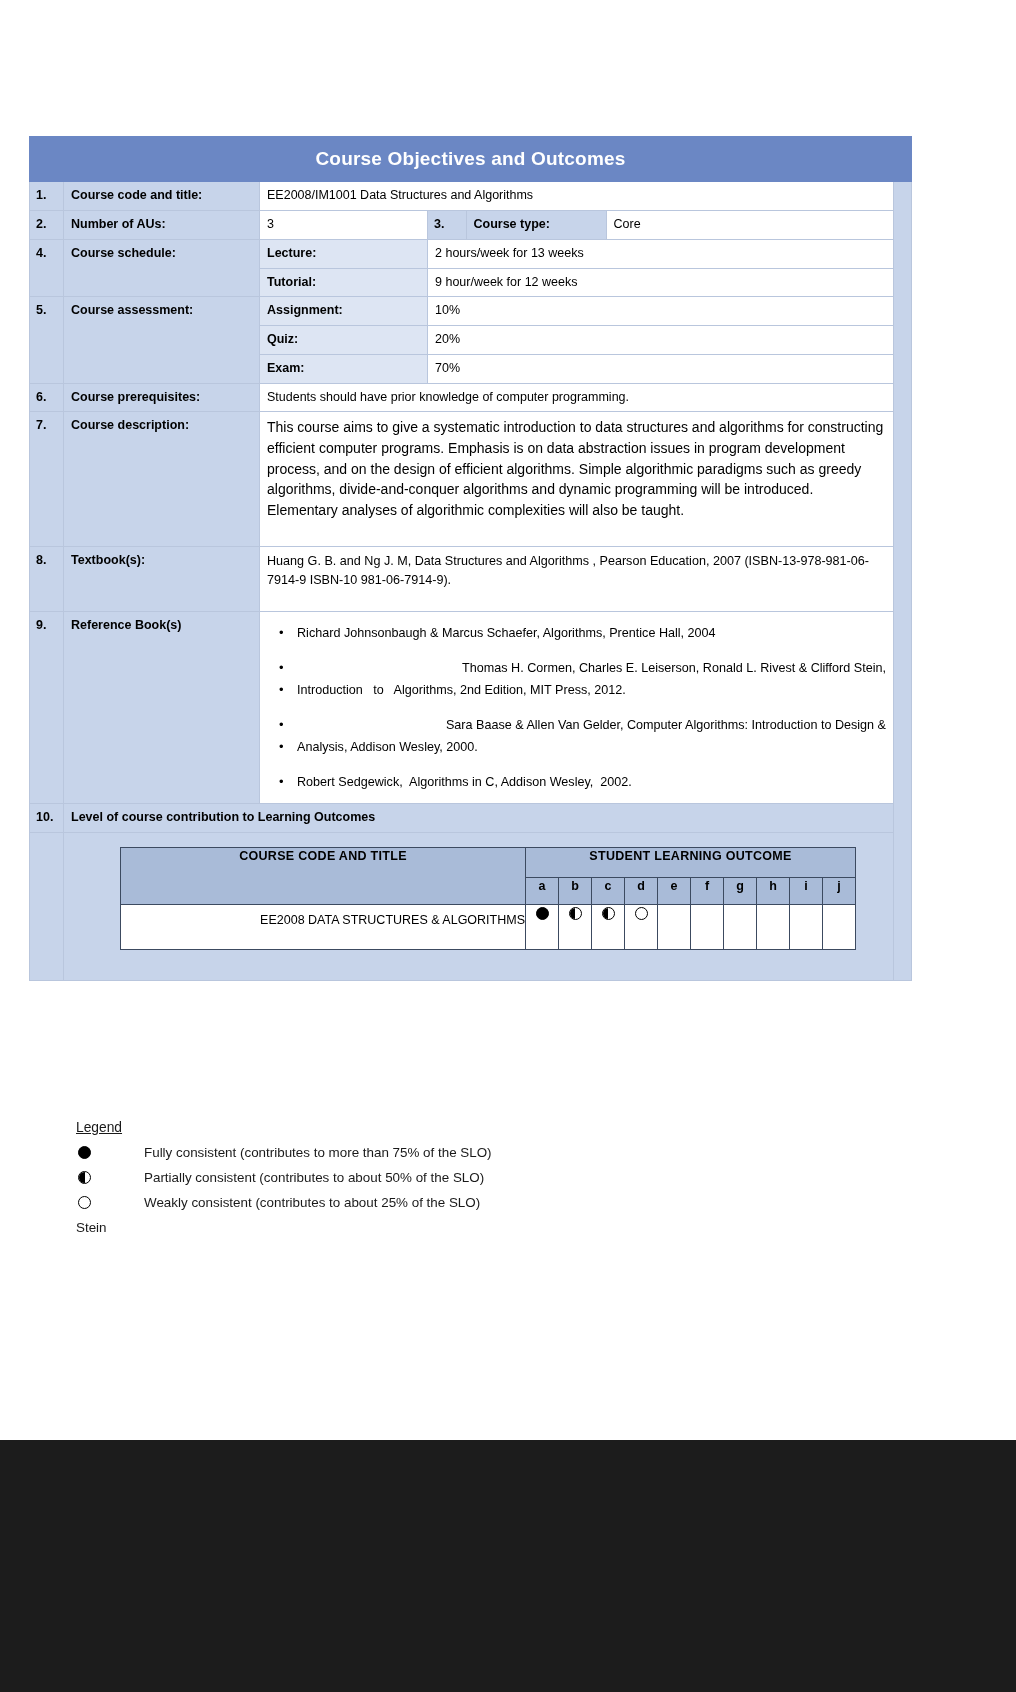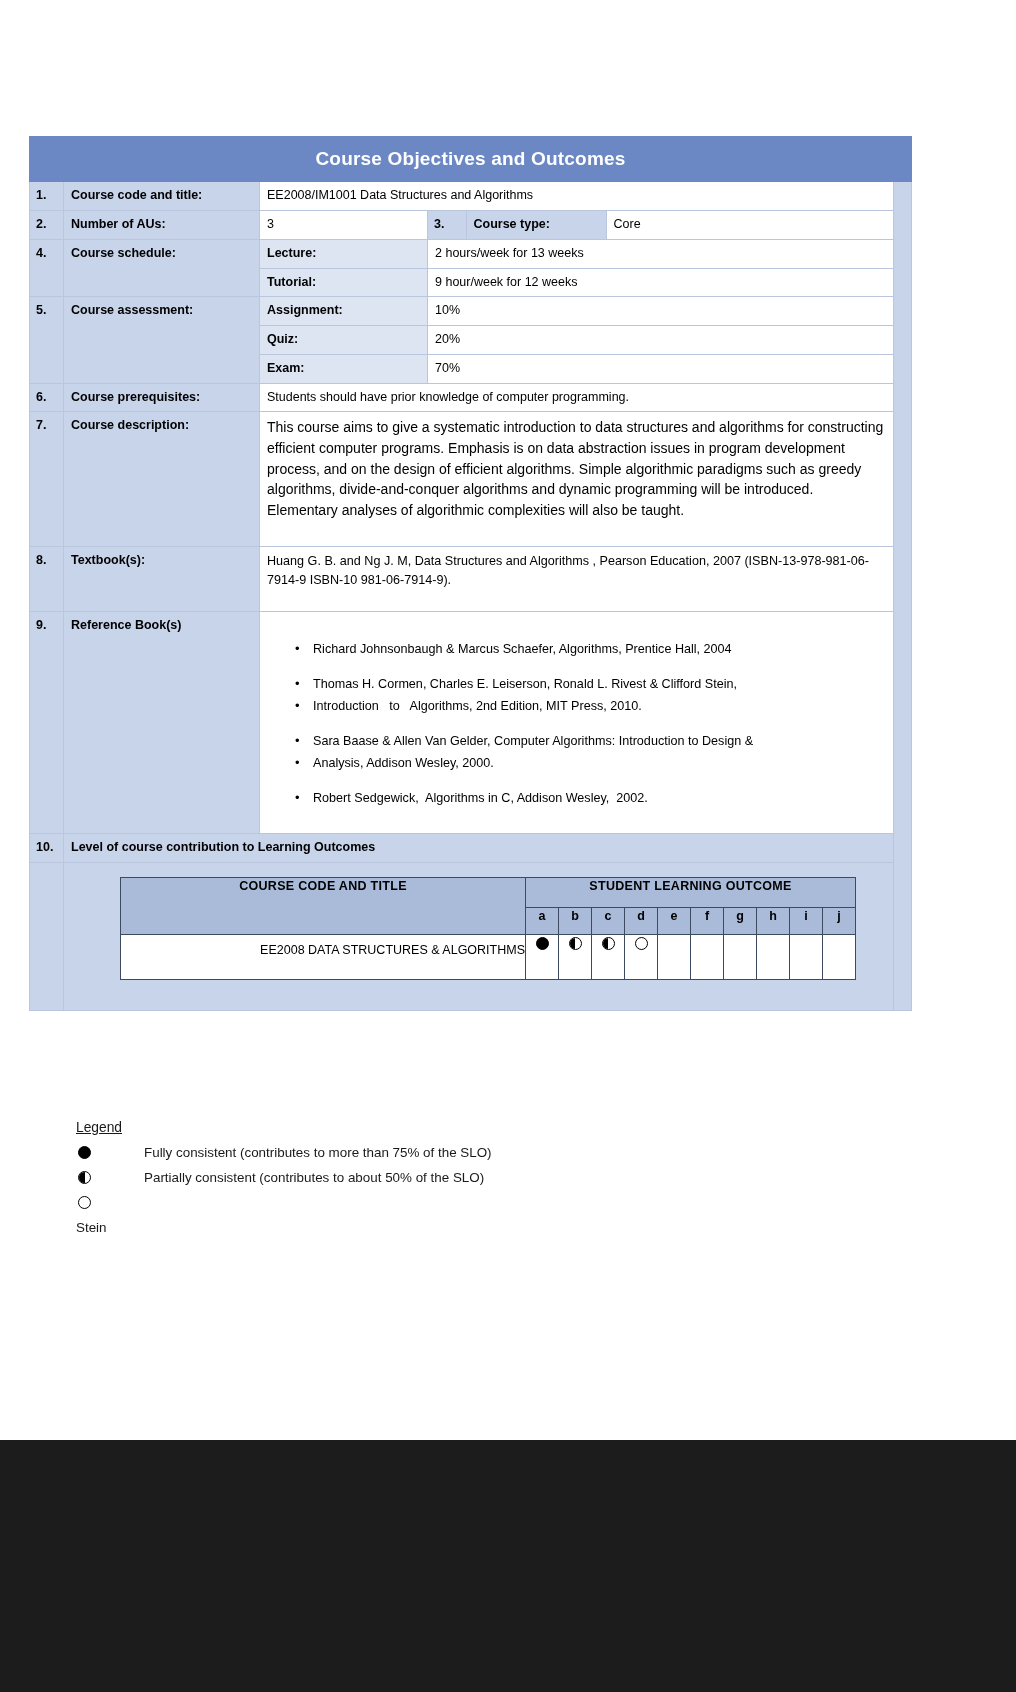--- a/index.html
+++ b/index.html
@@ -97,34 +97,35 @@
     font-size: 14px;
     line-height: 1.47;
   }
   .book-text {
     white-space: pre-wrap;
     font-size: 12.6px;
     line-height: 1.47;
   }
 
   .ref-list {
-    margin: 16px;
+    margin: 0;
     padding: 0;
     list-style: none;
   }
   .ref-list li {
     position: relative;
     padding-left: 30px;
     margin-bottom: 16px;
     font-size: 12.6px;
     line-height: 1.47;
     white-space: pre-wrap;
   }
   .ref-list li.tight {
     margin-bottom: 4px;
+    text-align: right;
   }
   .ref-list li:last-child {
     margin-bottom: 2px;
   }
   .ref-list li::before {
     content: "\2022";
     position: absolute;
     left: 12px;
     top: -1px;
     font-size: 13px;
@@ -362,21 +363,21 @@
       <td class="blank-cell"></td>
     </tr>
 
     <tr>
       <td class="num-cell">9.</td>
       <td class="label-cell">Reference Book(s)</td>
       <td class="val-cell" colspan="2" style="padding:12px 7px 10px 7px;">
         <ul class="ref-list">
           <li>Richard Johnsonbaugh &amp; Marcus Schaefer, Algorithms, Prentice Hall, 2004</li>
           <li class="tight">Thomas H. Cormen, Charles E. Leiserson, Ronald L. Rivest &amp; Clifford Stein,</li>
-          <li>Introduction   to   Algorithms, 2nd Edition, MIT Press, 2010.</li>
+          <li>Introduction   to   Algorithms, 2nd Edition, MIT Press, 2012.</li>
           <li class="tight">Sara Baase &amp; Allen Van Gelder, Computer Algorithms: Introduction to Design &amp;</li>
           <li>Analysis, Addison Wesley, 2000.</li>
           <li>Robert Sedgewick,  Algorithms in C, Addison Wesley,  2002.</li>
         </ul>
       </td>
       <td class="blank-cell"></td>
     </tr>
 
     <tr>
       <td class="num-cell">10.</td>
@@ -440,20 +441,21 @@
       <span class="legend-sym">
           <span class="sym sym-half"></span>
         </span>
       <span class="legend-desc">Partially consistent (contributes to about 50% of the SLO)</span>
     </div>
 
     <div class="legend-row">
       <span class="legend-sym">
           <span class="sym sym-empty"></span>
         </span>
+      <span class="legend-desc">Weakly consistent (contributes to about 25% of the SLO)</span>
     </div>
 
     <div class="legend-row">
       <span class="legend-sym-text">Stein</span>
     </div>
   </div>
 
 </div>
 
 <div class="footer-bar"></div>

